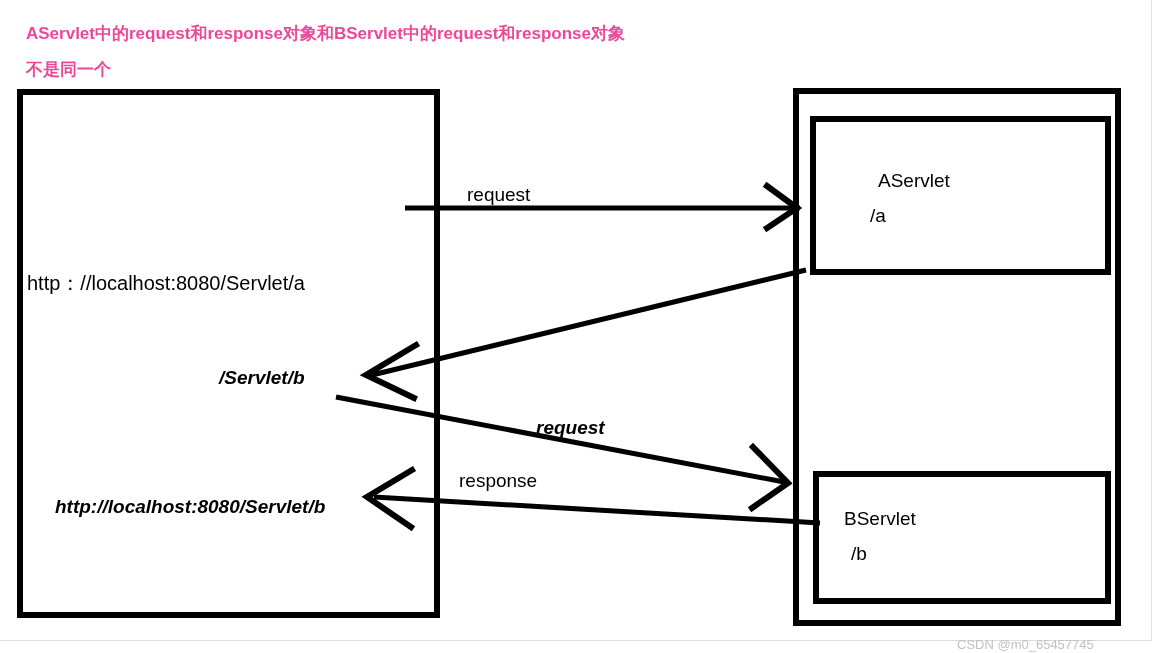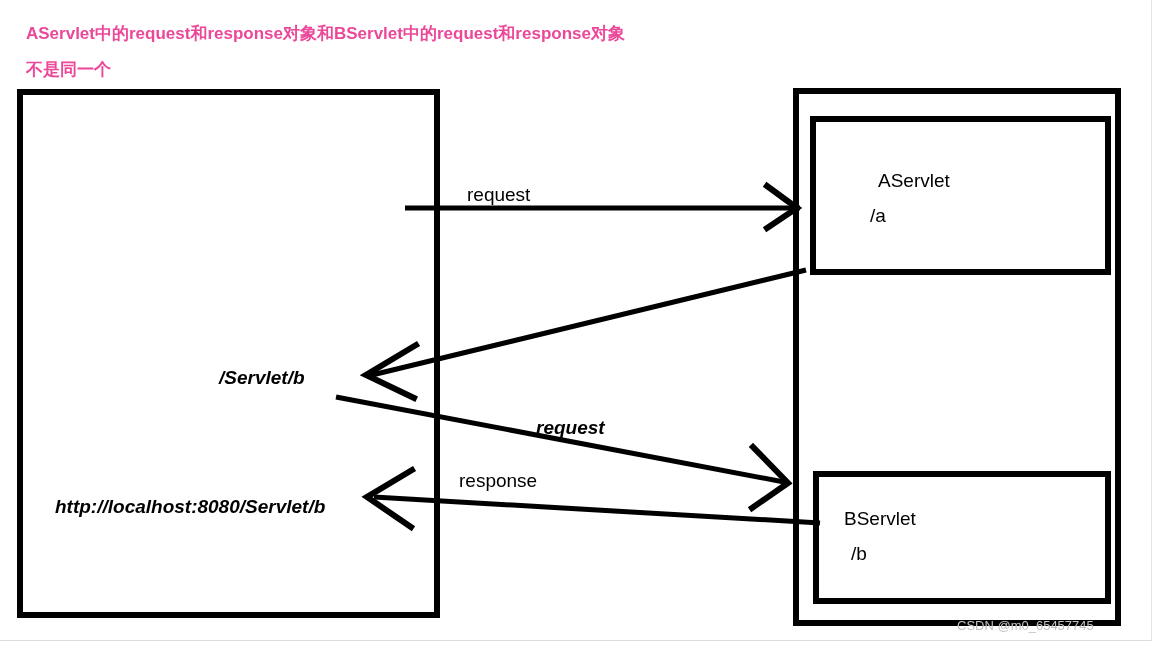--- a/index.html
+++ b/index.html
@@ -60,21 +60,21 @@
   #label-response     { left: 459px; top: 470px; font-size: 19px; }
 
   #label-aservlet { left: 870px; top: 170px; font-size: 19px; margin-left: 8px; }
   #label-a-path   { left: 870px; top: 205px; font-size: 19px; }
   #label-bservlet { left: 844px; top: 508px; font-size: 19px; }
   #label-b-path   { left: 851px; top: 543px; font-size: 19px; }
 
   #watermark {
     position: absolute;
     left: 957px;
-    top: 618px;
+    top: 637px;
     font-size: 13px;
     color: #c2c2c2;
     white-space: nowrap;
   }
 </style>
 </head>
 <body>
 
 <div id="page">
   <div id="canvas-frame">
@@ -106,20 +106,21 @@
 
       <g>
         <line x1="820" y1="523" x2="374" y2="497" stroke="#000000" stroke-width="5"></line>
         <polyline points="412,470 367,497 411,527" fill="none" stroke="#000000" stroke-width="6" stroke-linecap="square"></polyline>
       </g>
     </svg>
 
     <div class="title-line" id="title-line-1">AServlet中的request和response对象和BServlet中的request和response对象</div>
     <div class="title-line" id="title-line-2">不是同一个</div>
 
+    <div class="diagram-label" id="label-url-a">http：//localhost:8080/Servlet/a</div>
     <div class="diagram-label bold" id="label-servlet-b">/Servlet/b</div>
     <div class="diagram-label bold" id="label-url-b">http://localhost:8080/Servlet/b</div>
 
     <div class="diagram-label" id="label-request-top">request</div>
     <div class="diagram-label bold" id="label-request-mid">request</div>
     <div class="diagram-label" id="label-response">response</div>
 
     <div class="diagram-label" id="label-aservlet">AServlet</div>
     <div class="diagram-label" id="label-a-path">/a</div>
     <div class="diagram-label" id="label-bservlet">BServlet</div>

